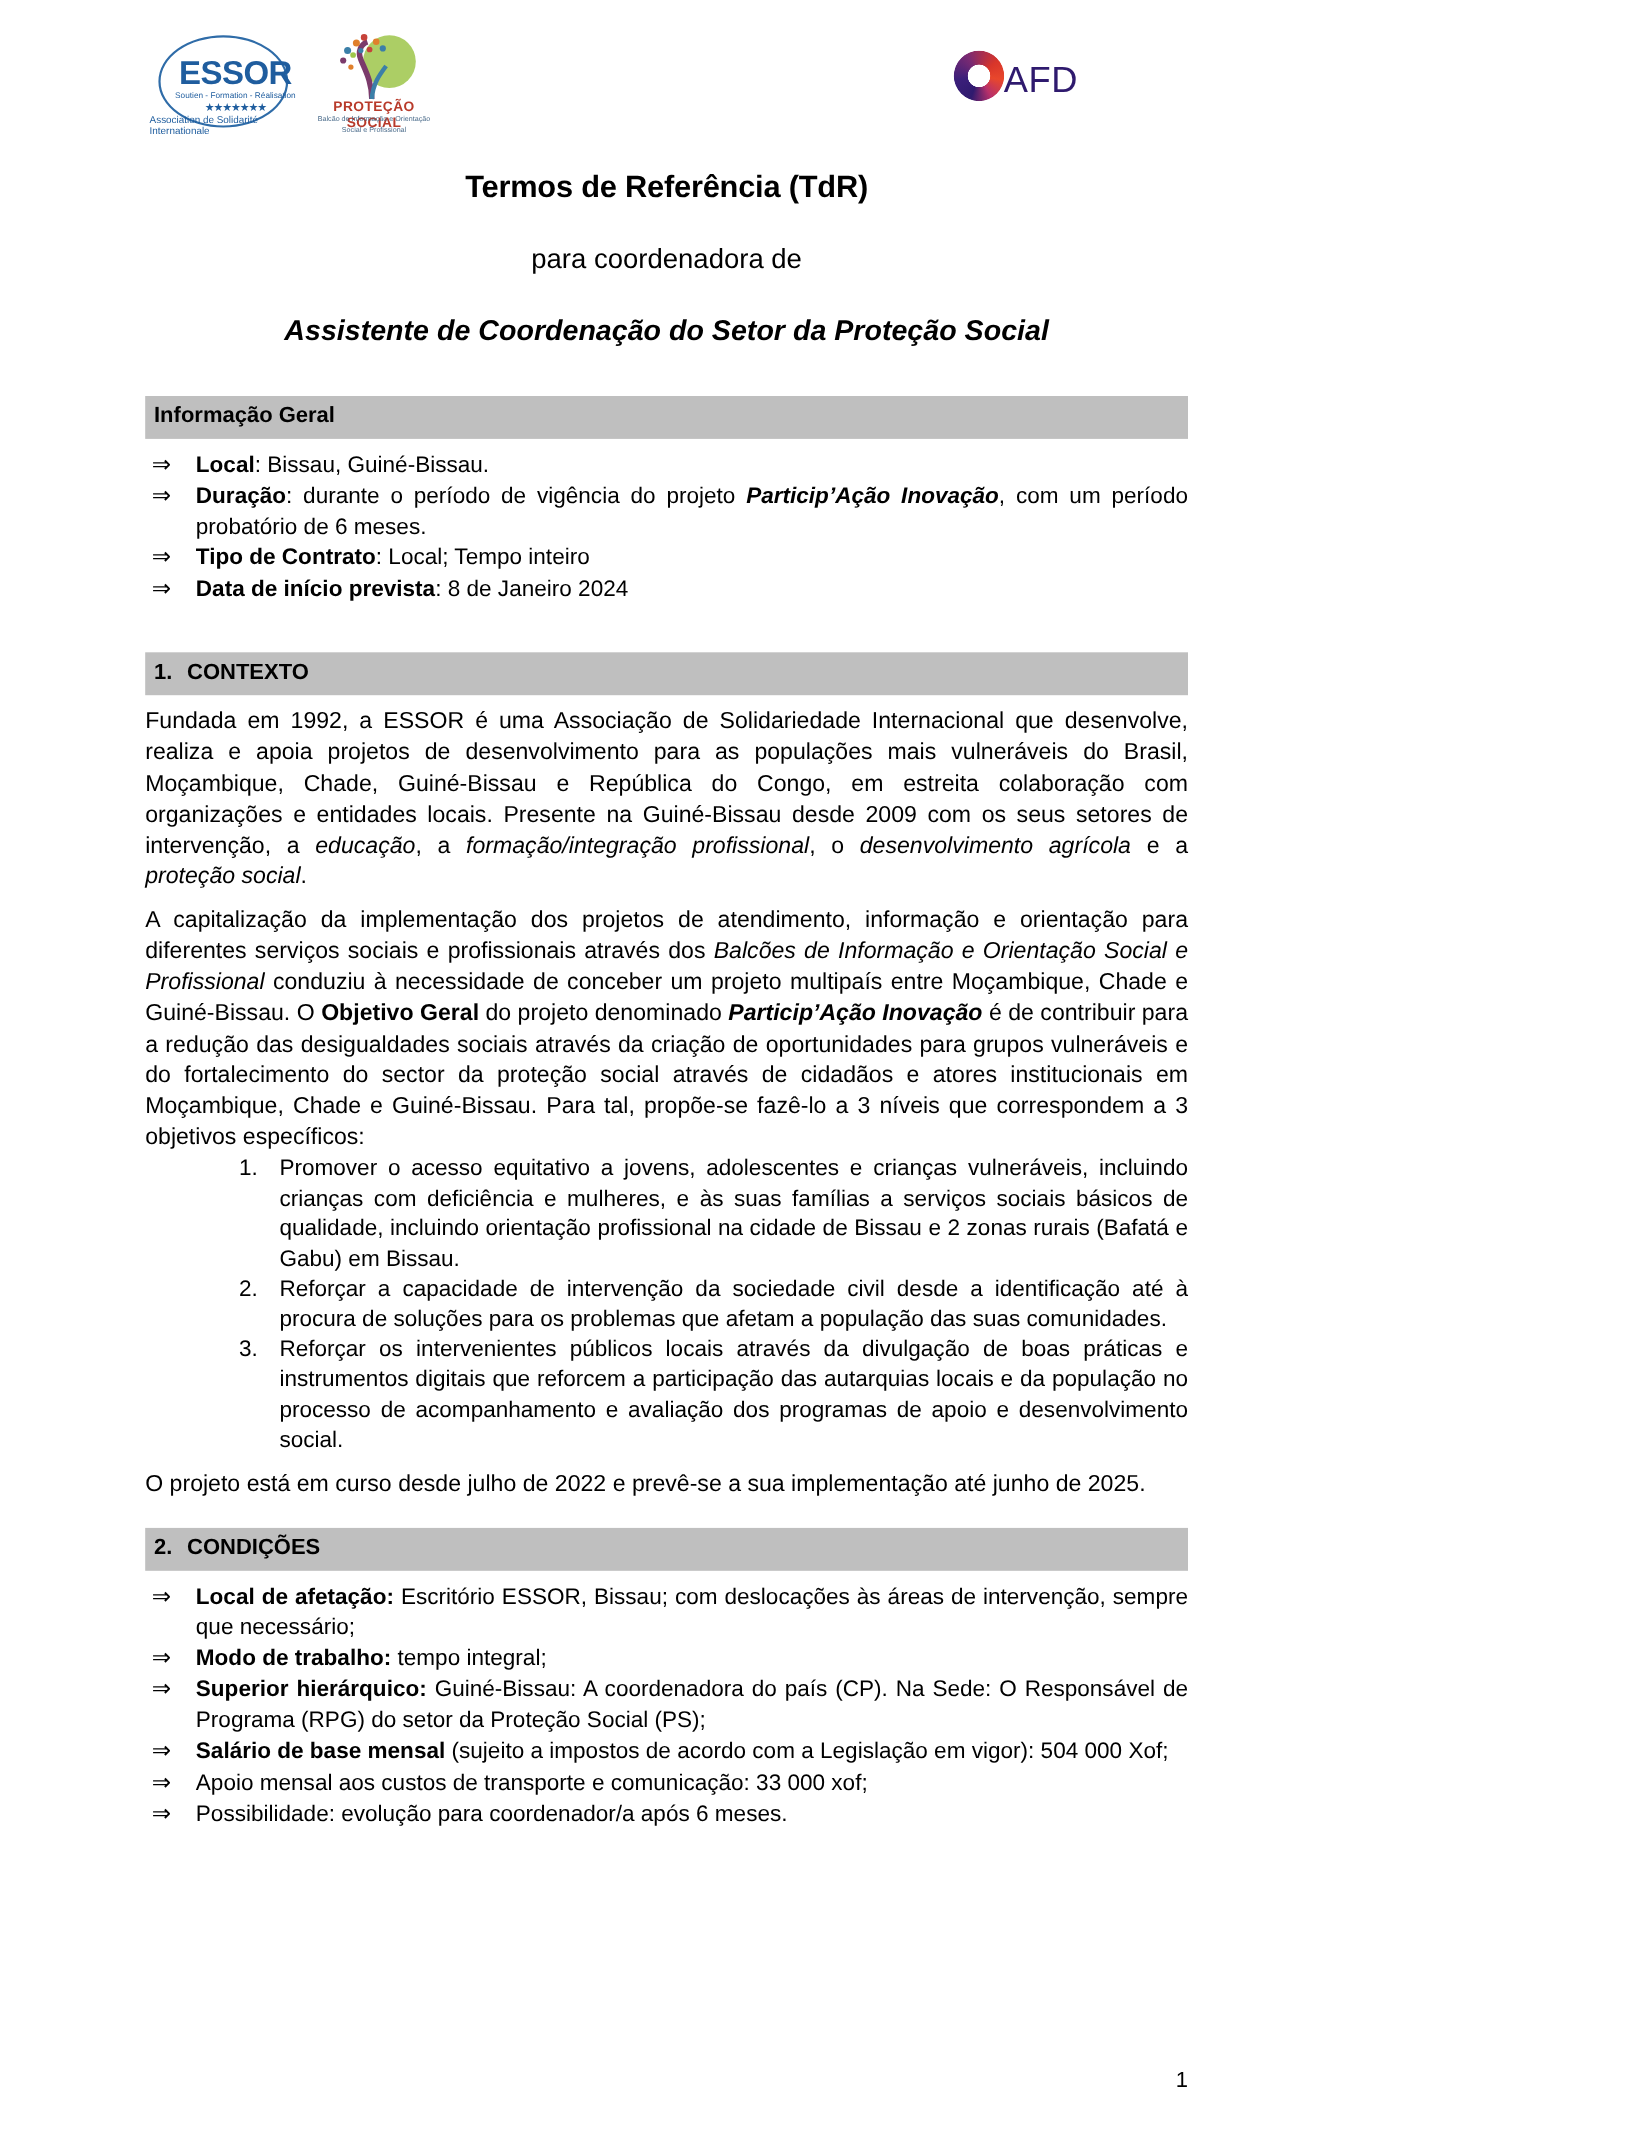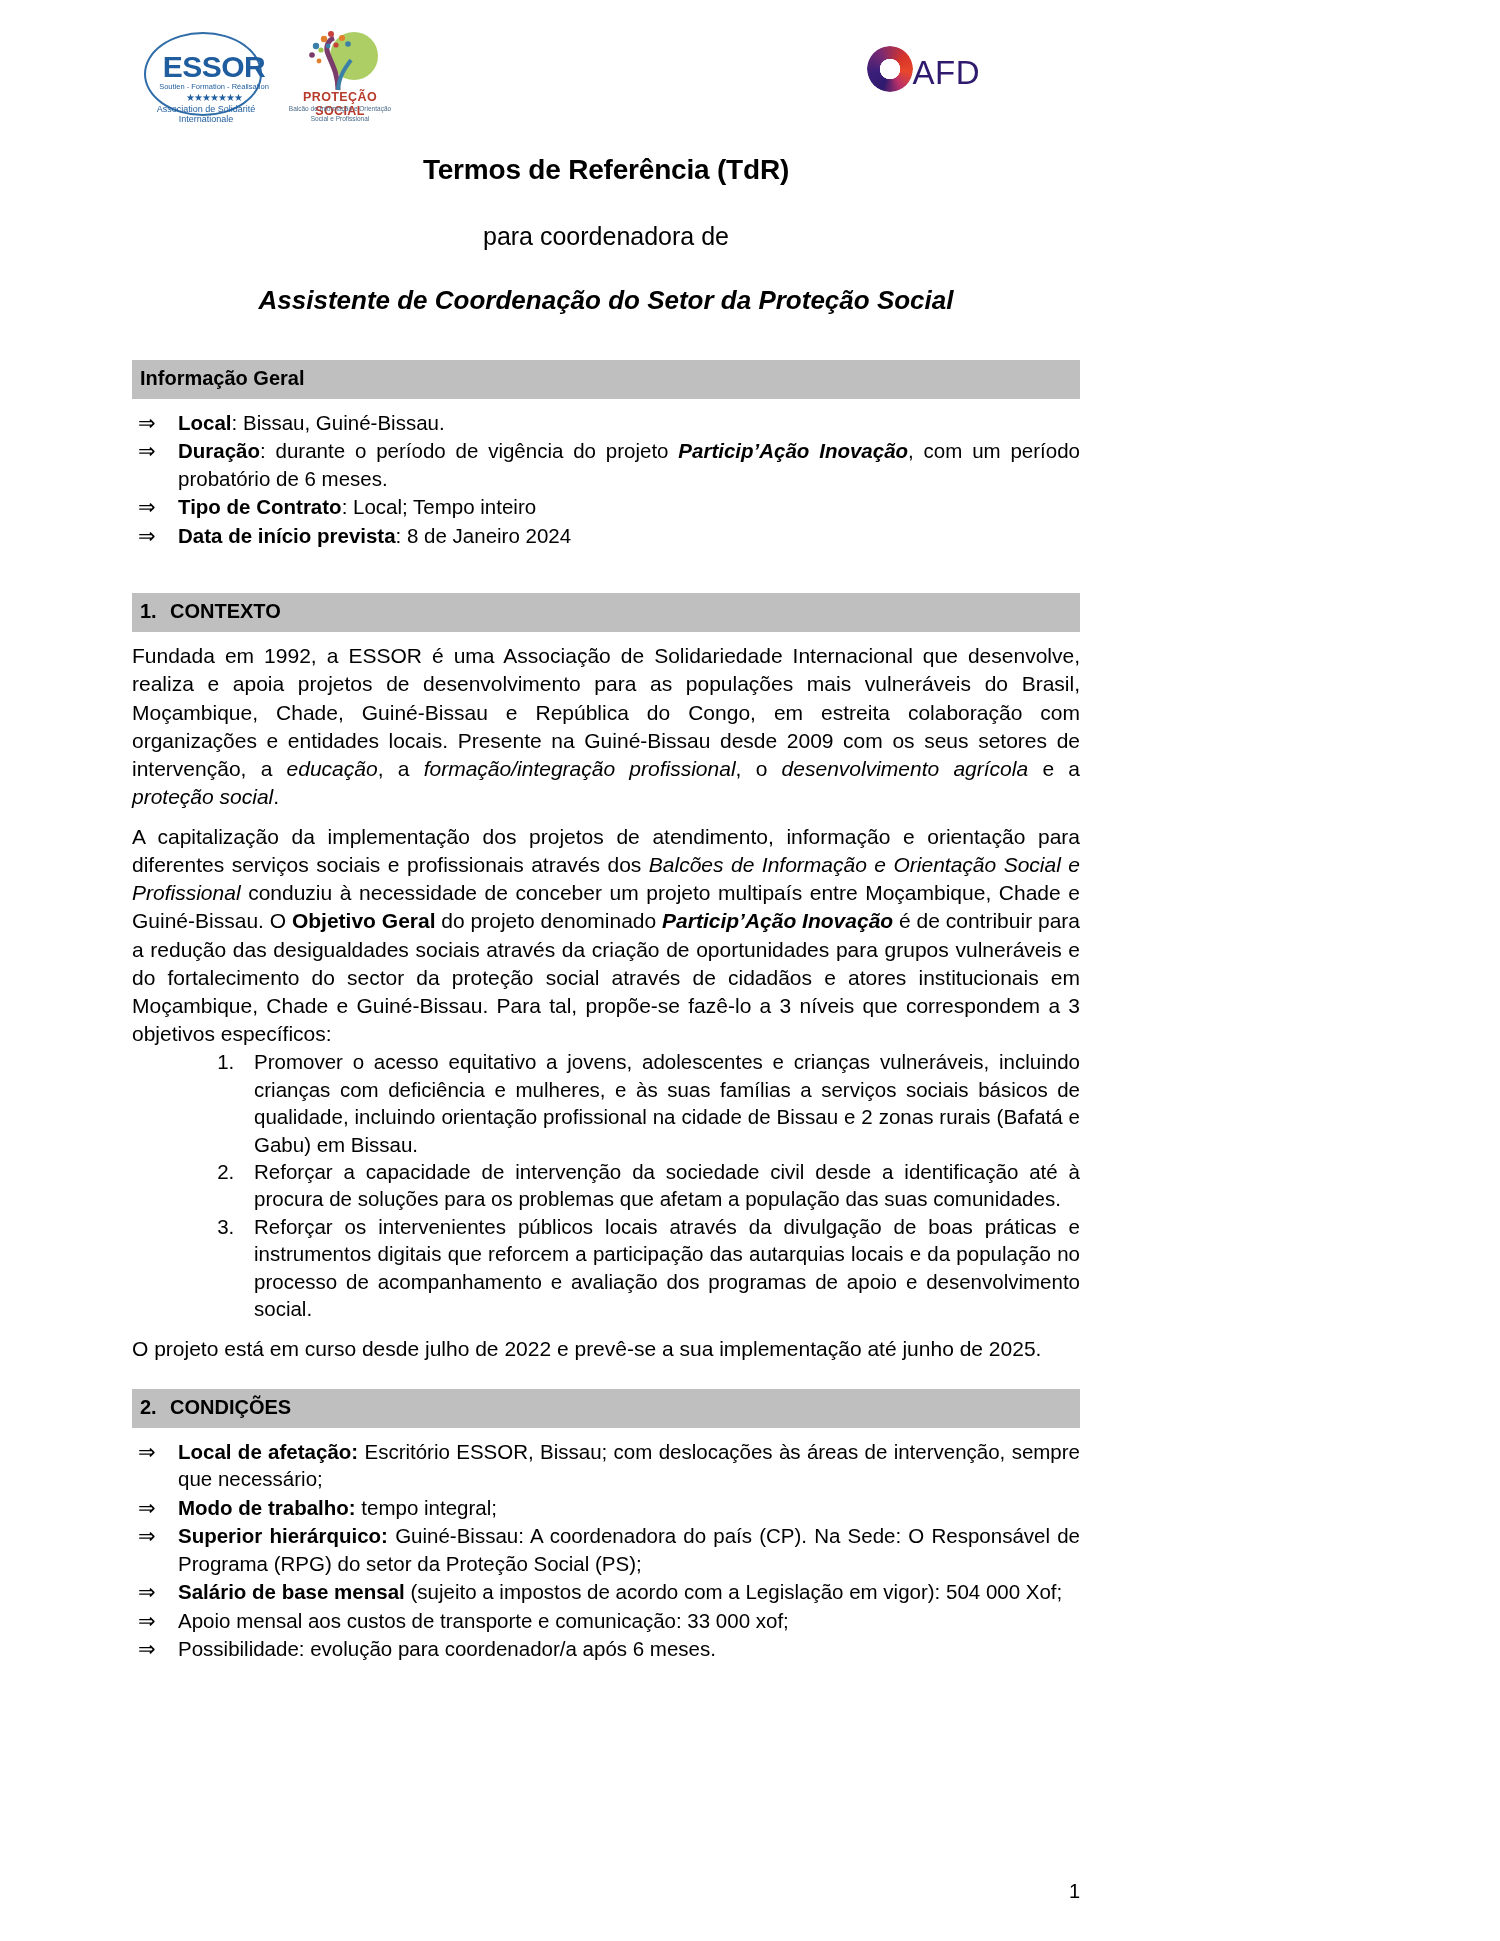--- a/index.html
+++ b/index.html
@@ -192,21 +192,21 @@
     width: 116px;
     text-align: center;
     font-size: 10px;
     color: #1f5d9e;
     letter-spacing: -1px;
   }
   .essor-sub2 {
     position: absolute;
     left: -6px; top: 74px;
     width: 140px;
-    text-align: center;
+    text-align: left;
     font-size: 9px;
     color: #1f5d9e;
   }
 
   
   .ps-tree { position: absolute; left: 18px; top: 2px; }
   .ps-word {
     position: absolute;
     left: 0; top: 62px;
     width: 120px;

